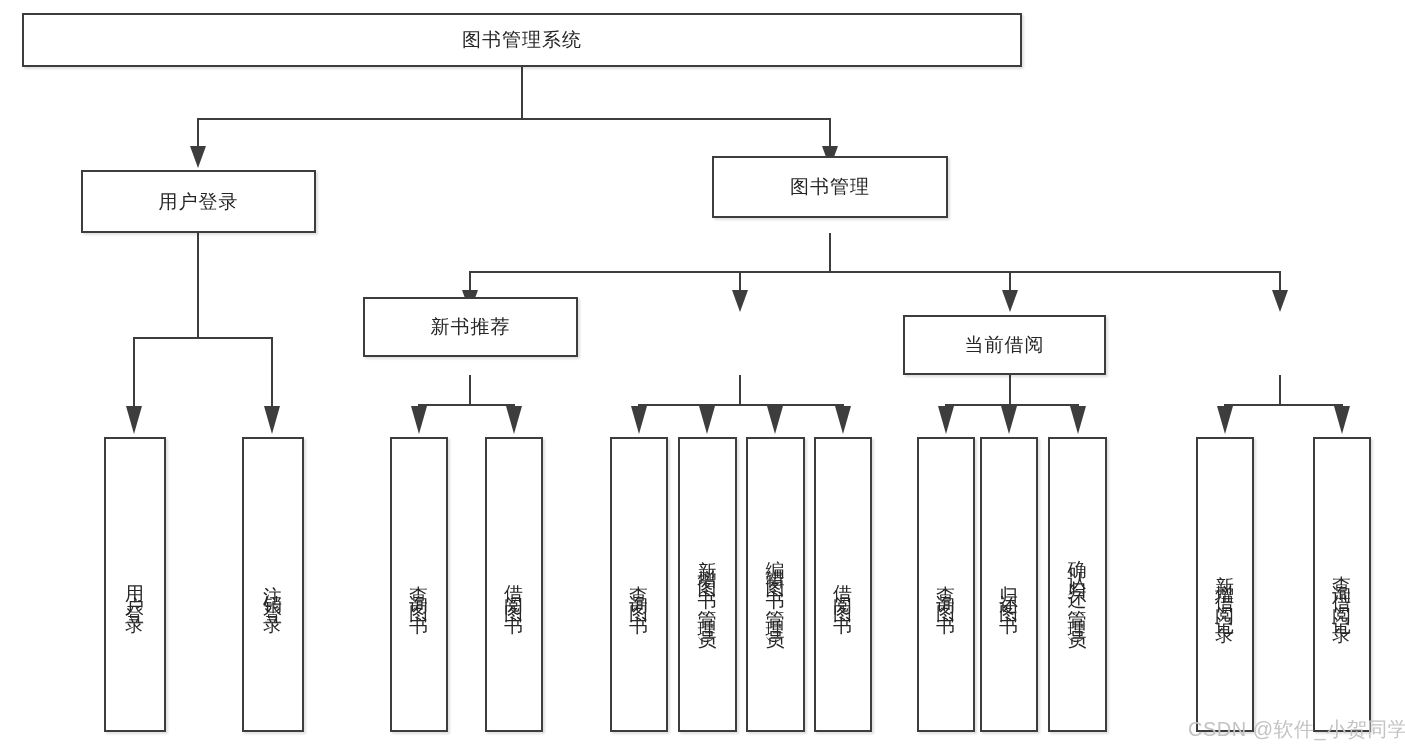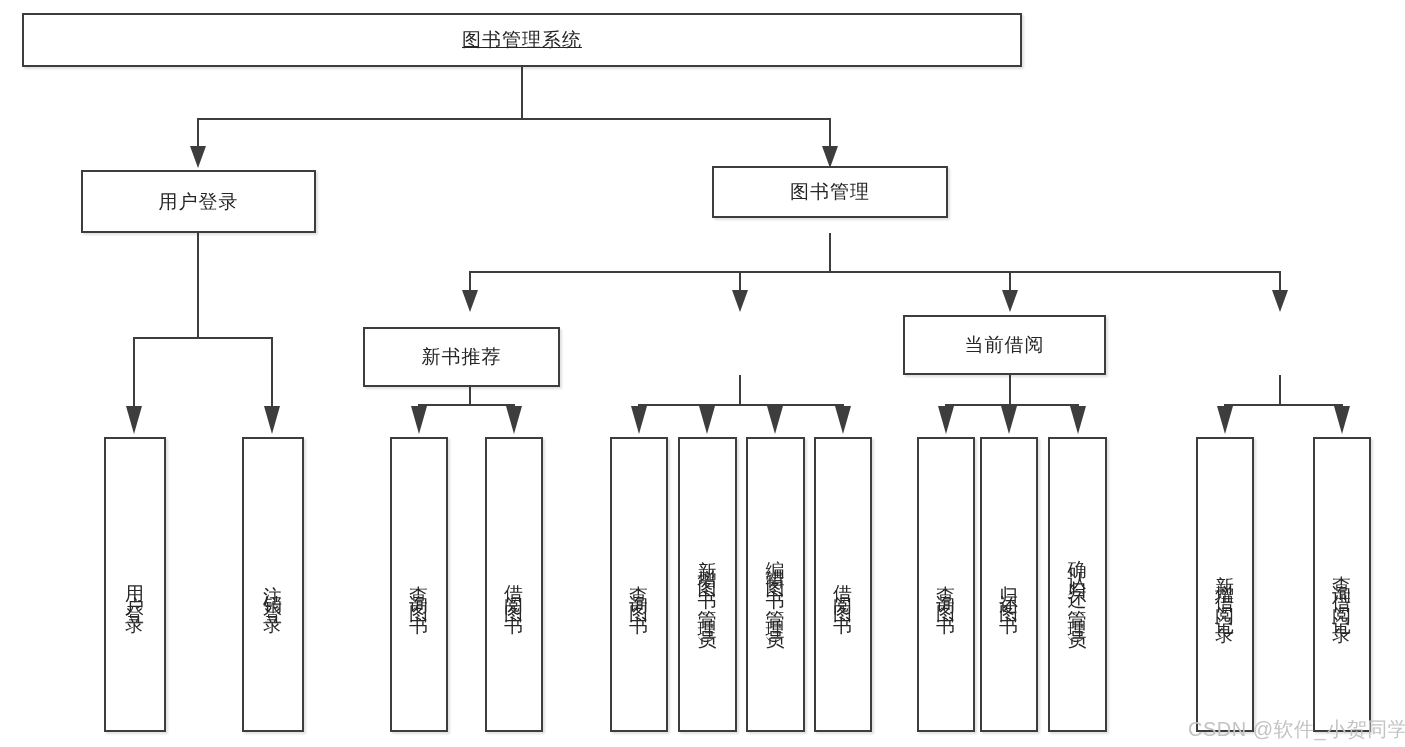--- a/index.html
+++ b/index.html
@@ -66,26 +66,26 @@
     letter-spacing:0.5px;
     z-index:5;
     white-space:nowrap;
   }
 </style>
 </head>
 <body>
 
 <div id="canvas">
 
-  <div class="box" style="left:22px;top:13px;width:1000px;height:54px;text-decoration:underline;">图书管理系统</div>
+  <div class="box" style="left:22px;top:13px;width:1000px;height:54px;">图书管理系统</div>
 
   <div class="box" style="left:81px;top:170px;width:235px;height:63px;">用户登录</div>
-  <div class="box" style="left:712px;top:166px;width:236px;height:52px;">图书管理</div>
+  <div class="box" style="left:712px;top:156px;width:236px;height:62px;">图书管理</div>
 
-  <div class="box" style="left:363px;top:327px;width:197px;height:60px;">新书推荐</div>
+  <div class="box" style="left:363px;top:297px;width:215px;height:60px;">新书推荐</div>
   <div class="box" style="left:903px;top:315px;width:203px;height:60px;">当前借阅</div>
 
   <div class="leaf" style="left:104px;width:62px;">
     <span class="vtext">用户登录</span>
     </div>
   <div class="leaf" style="left:242px;width:62px;">
     <span class="vtext">注销登录</span>
     </div>
 
   <div class="leaf" style="left:390px;width:58px;">

